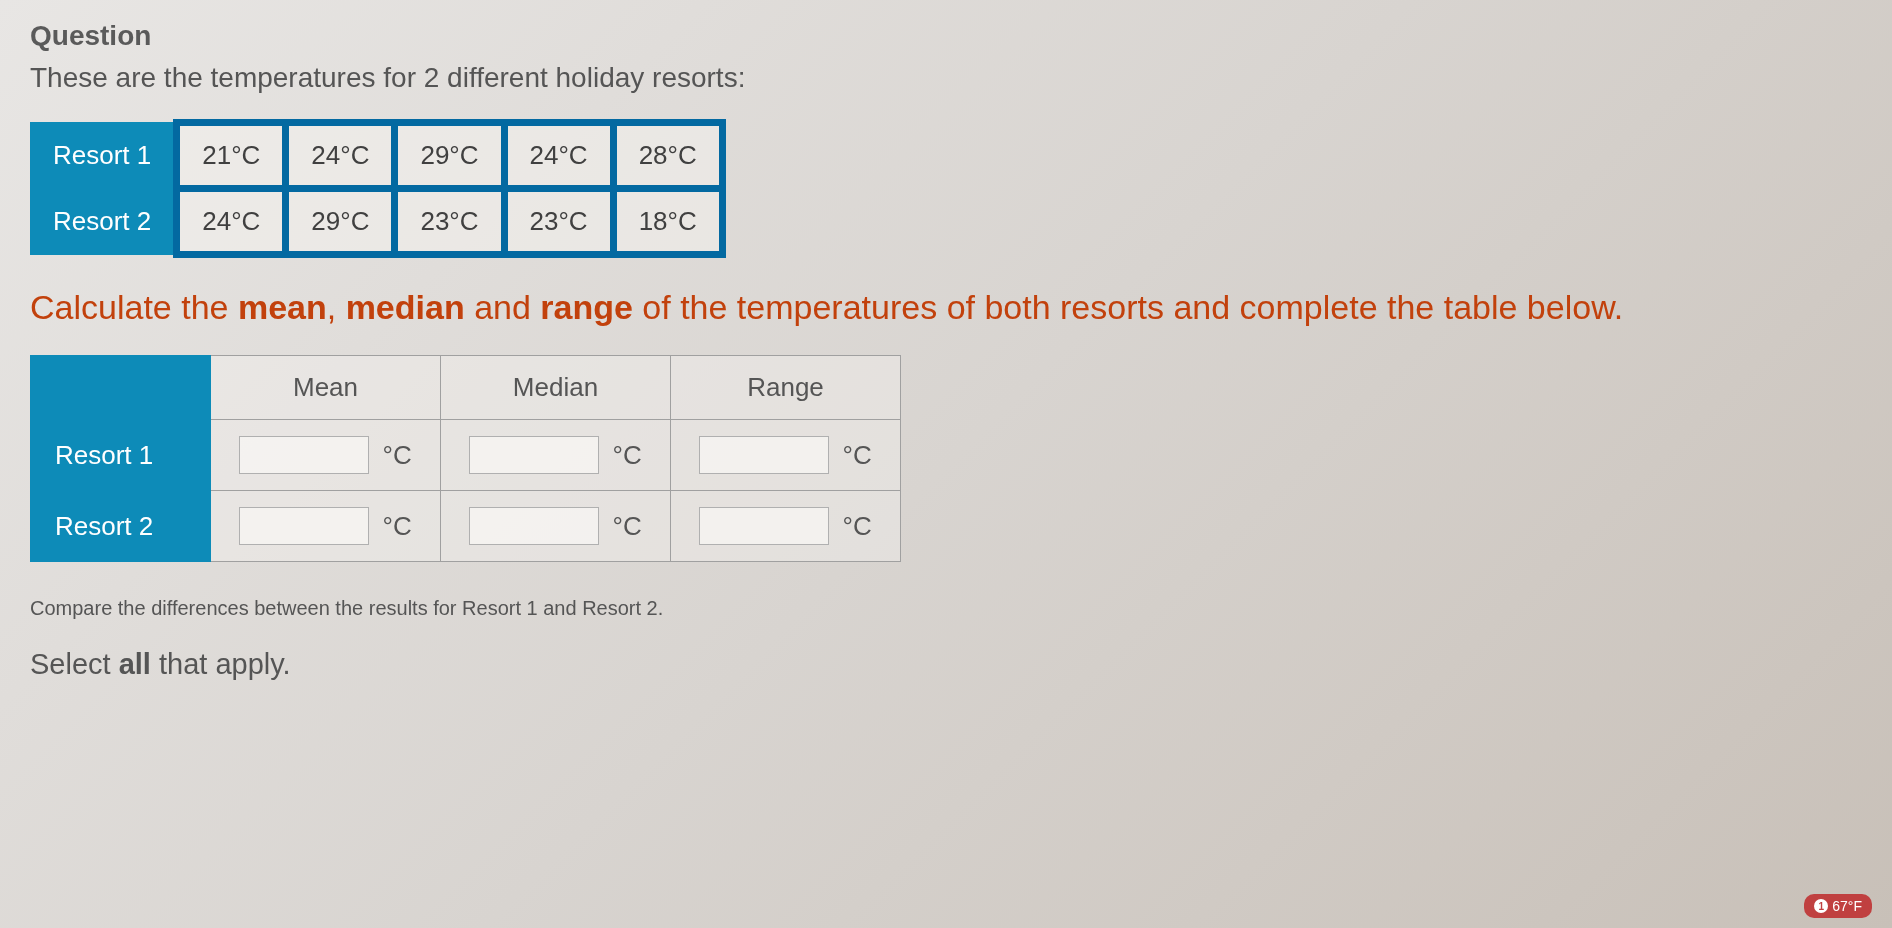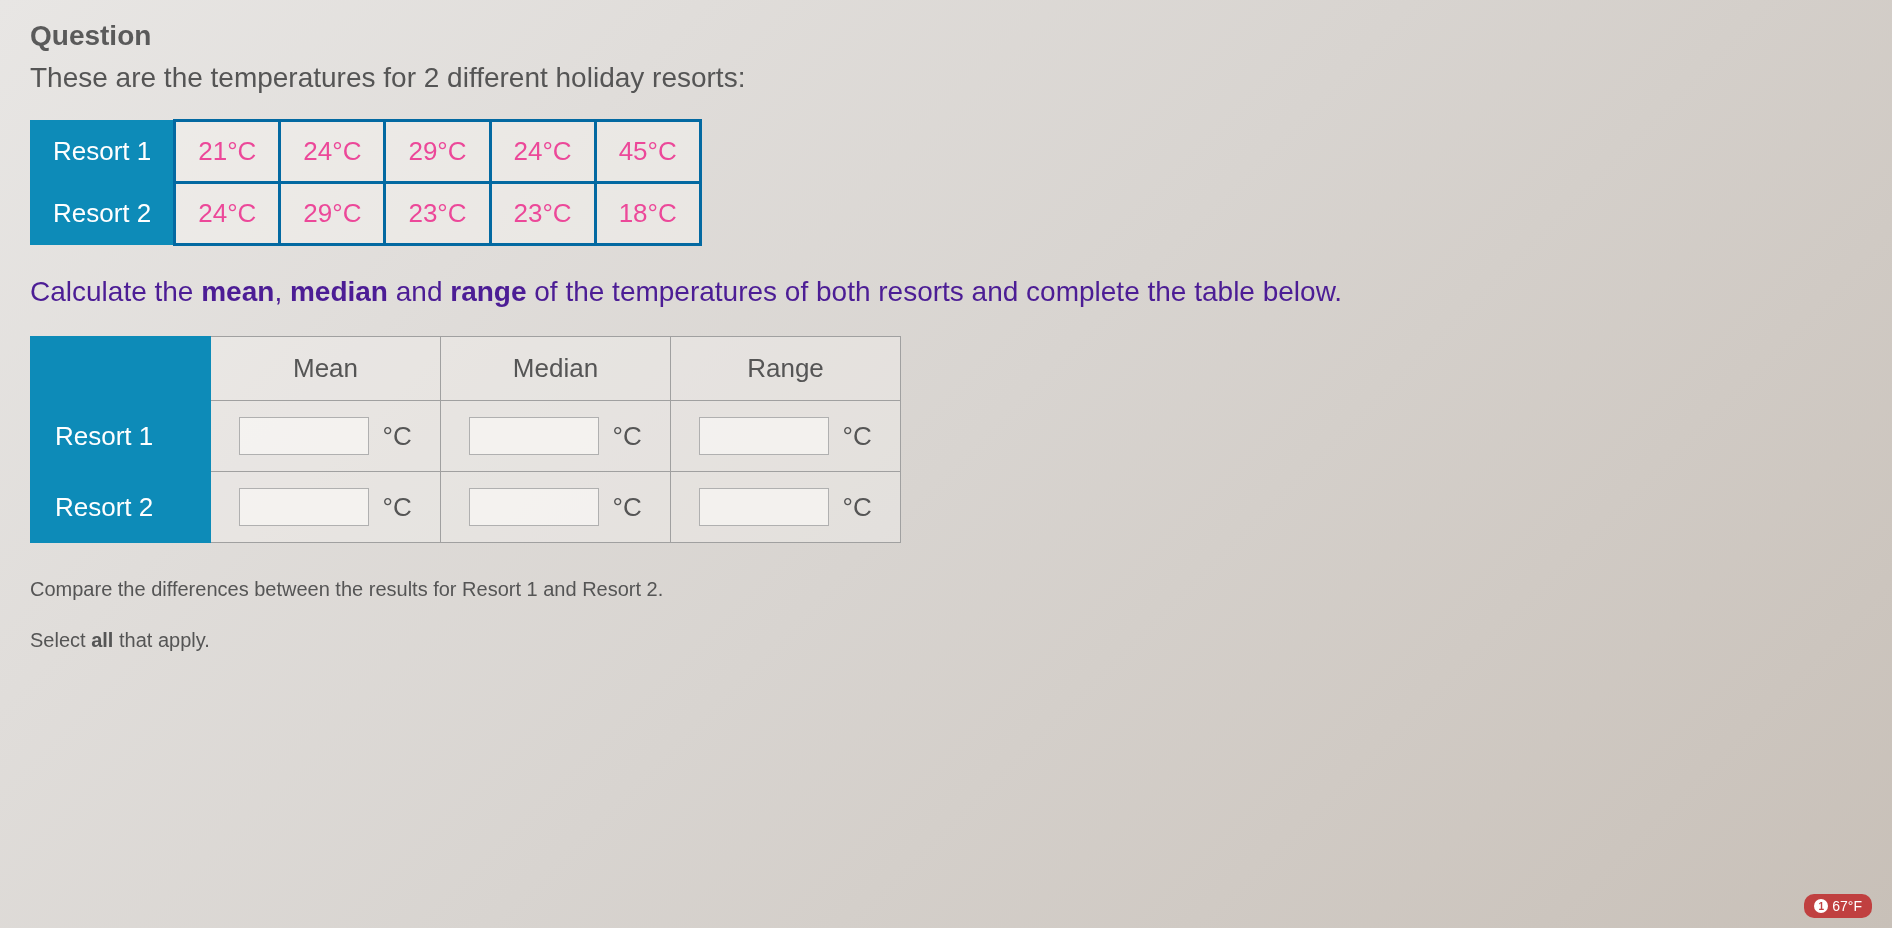--- a/index.html
+++ b/index.html
@@ -26,36 +26,36 @@
       color: #555;
       margin-bottom: 25px;
       font-weight: 300;
       margin-top: 10px;
     }
     .data-table {
       border-collapse: collapse;
       margin-bottom: 30px;
     }
     .data-table td {
-      border: 3px solid #0369a1;
+      border: 7px solid #0369a1;
       padding: 14px 22px;
       font-size: 26px;
       text-align: center;
-      color: #ec4899;
+      color: #404040;
       background: rgba(245, 243, 240, 0.5);
     }
     .data-table td.header-cell {
       background: #0d8bb8;
       color: #fff;
       font-weight: 500;
       border: 1px solid #0d8bb8;
     }
     .instruction-text {
-      font-size: 28px;
-      color: #4c1d95;
+      font-size: 34px;
+      color: #c2410c;
       margin-bottom: 28px;
       font-weight: 300;
     }
     .instruction-text .bold {
       font-weight: 600;
     }
     .answer-table {
       border-collapse: collapse;
       margin-bottom: 35px;
     }
@@ -104,21 +104,21 @@
       color: #555;
       vertical-align: middle;
     }
     .compare-text {
       font-size: 20px;
       color: #555;
       margin-bottom: 28px;
       font-weight: 300;
     }
     .select-text {
-      font-size: 20px;
+      font-size: 29px;
       color: #555;
       font-weight: 300;
     }
     .select-text .bold {
       font-weight: 600;
     }
     .temp-badge {
       position: fixed;
       bottom: 10px;
       right: 20px;
@@ -152,21 +152,21 @@
 <div class="intro-text">These are the temperatures for 2 different holiday resorts:</div>
 
 <table class="data-table">
   <tbody>
       <tr>
     <td class="header-cell">Resort 1</td>
     <td>21°C</td>
     <td>24°C</td>
     <td>29°C</td>
     <td>24°C</td>
-    <td>45°C</td>
+    <td>28°C</td>
   </tr>
   <tr>
     <td class="header-cell">Resort 2</td>
     <td>24°C</td>
     <td>29°C</td>
     <td>23°C</td>
     <td>23°C</td>
     <td>18°C</td>
   </tr>
 </tbody>

